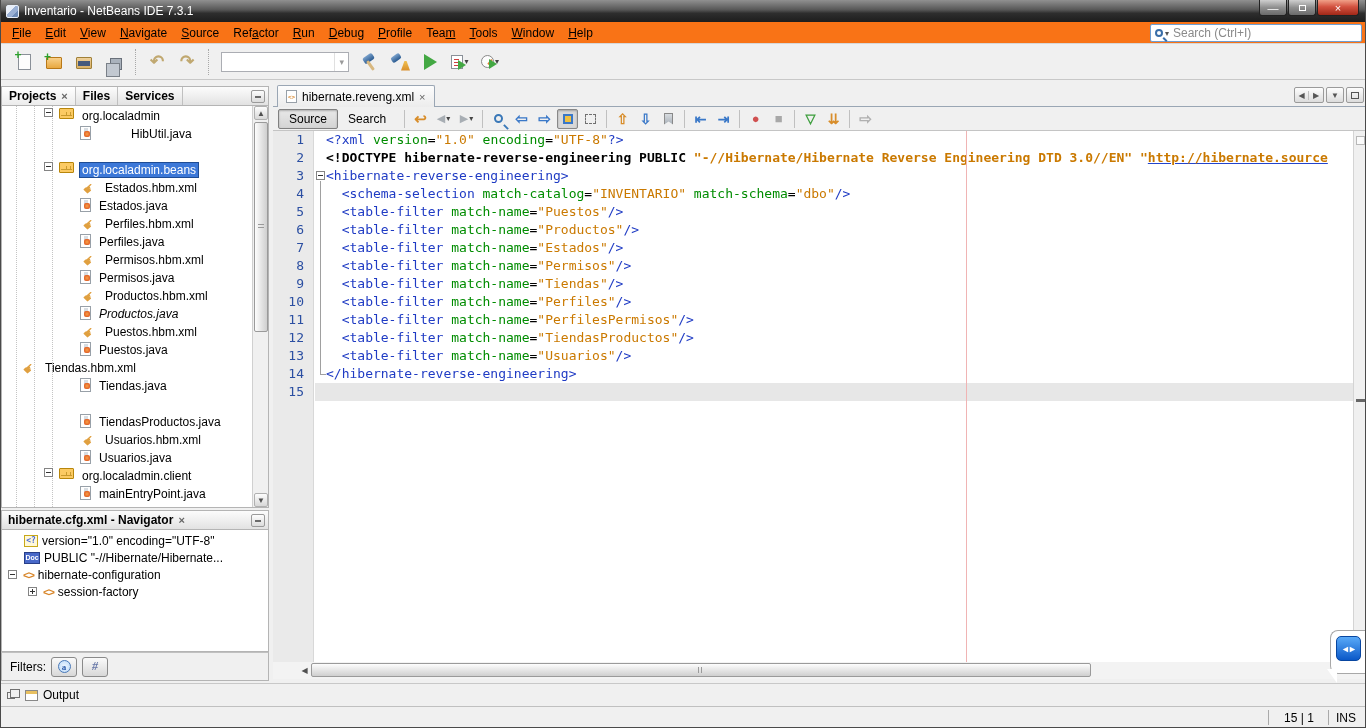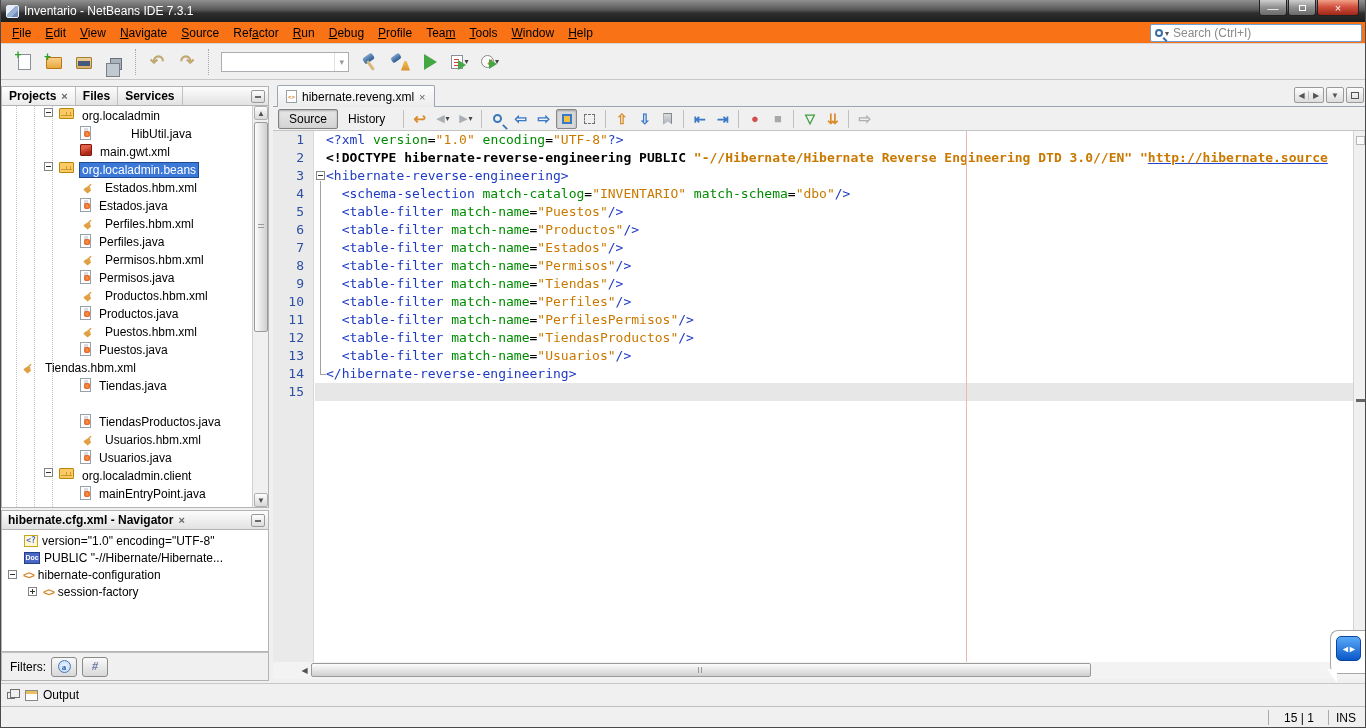--- a/index.html
+++ b/index.html
@@ -338,24 +338,20 @@
         <div class="guide" style="left:50px;" data-interactable="false"></div>
       <div class="trow pkg" data-interactable="true" style="top: 2px;">
             <span class="expander" data-interactable="true"></span>
             <span class="ticon16 package-icon" data-interactable="false"></span>
             <span class="tlabel" data-interactable="false">org.localadmin</span>
           </div>
           <div class="trow file" data-interactable="true" style="top: 20px; gap: 32px;">
             <span class="ticon16 java-file-icon" data-interactable="false"></span>
             <span class="tlabel" data-interactable="false">HibUtil.java</span>
           </div>
-          <div class="trow file" data-interactable="true" style="top: 38px;">
-            <span class="ticon16 gwt-file-icon" data-interactable="false"></span>
-            <span class="tlabel" data-interactable="false">main.gwt.xml</span>
-          </div>
           <div class="trow pkg sel" data-interactable="true" style="top: 56px;">
             <span class="expander" data-interactable="true"></span>
             <span class="ticon16 package-icon" data-interactable="false"></span>
             <span class="tlabel" data-interactable="false">org.localadmin.beans</span>
           </div>
           <div class="trow file" data-interactable="true" style="top: 74px;">
             <span class="ticon16 hbm-file-icon" data-interactable="false"></span>
             <span class="tlabel" data-interactable="false">Estados.hbm.xml</span>
           </div>
           <div class="trow file" data-interactable="true" style="top: 92px;">
@@ -375,21 +371,21 @@
             <span class="tlabel" data-interactable="false">Permisos.hbm.xml</span>
           </div>
           <div class="trow file" data-interactable="true" style="top: 164px;">
             <span class="ticon16 java-file-icon" data-interactable="false"></span>
             <span class="tlabel" data-interactable="false">Permisos.java</span>
           </div>
           <div class="trow file" data-interactable="true" style="top: 182px;">
             <span class="ticon16 hbm-file-icon" data-interactable="false"></span>
             <span class="tlabel" data-interactable="false">Productos.hbm.xml</span>
           </div>
-          <div class="trow file" data-interactable="true" style="top: 200px;">
+          <div class="trow file" data-interactable="true" style="top: 200px; font-style: italic;">
             <span class="ticon16 java-file-icon" data-interactable="false"></span>
             <span class="tlabel" data-interactable="false">Productos.java</span>
           </div>
           <div class="trow file" data-interactable="true" style="top: 218px;">
             <span class="ticon16 hbm-file-icon" data-interactable="false"></span>
             <span class="tlabel" data-interactable="false">Puestos.hbm.xml</span>
           </div>
           <div class="trow file" data-interactable="true" style="top: 236px;">
             <span class="ticon16 java-file-icon" data-interactable="false"></span>
             <span class="tlabel" data-interactable="false">Puestos.java</span>
@@ -485,21 +481,21 @@
         </div>
         <div class="tcbtn" data-interactable="true">▼</div>
         <div class="tcbtn" data-interactable="true">
             <span class="maxi" data-interactable="false"></span>
           </div>
       </div>
     </div>
 
     <div class="edtoolbar" data-interactable="false">
       <div class="srcbtn" data-interactable="true"><span data-interactable="false">Source</span></div>
-      <div class="histbtn" data-interactable="true"><span data-interactable="false">History</span></div>
+      <div class="histbtn" data-interactable="true"><span data-interactable="false">Search</span></div>
       <div class="esep" data-interactable="false"></div>
       <div id="ed-toolbar-icons" style="display:flex;align-items:center;" data-interactable="false">
           <div class="ebtn" data-interactable="true">
             <span class="eicon last-edit-location-icon" data-interactable="false"></span>
           </div>
           <div class="ebtn" data-interactable="true">
             <span class="eicon back-icon" data-interactable="false"></span>
             <span class="caret" data-interactable="true">▾</span>
           </div>
           <div class="ebtn" data-interactable="true">

